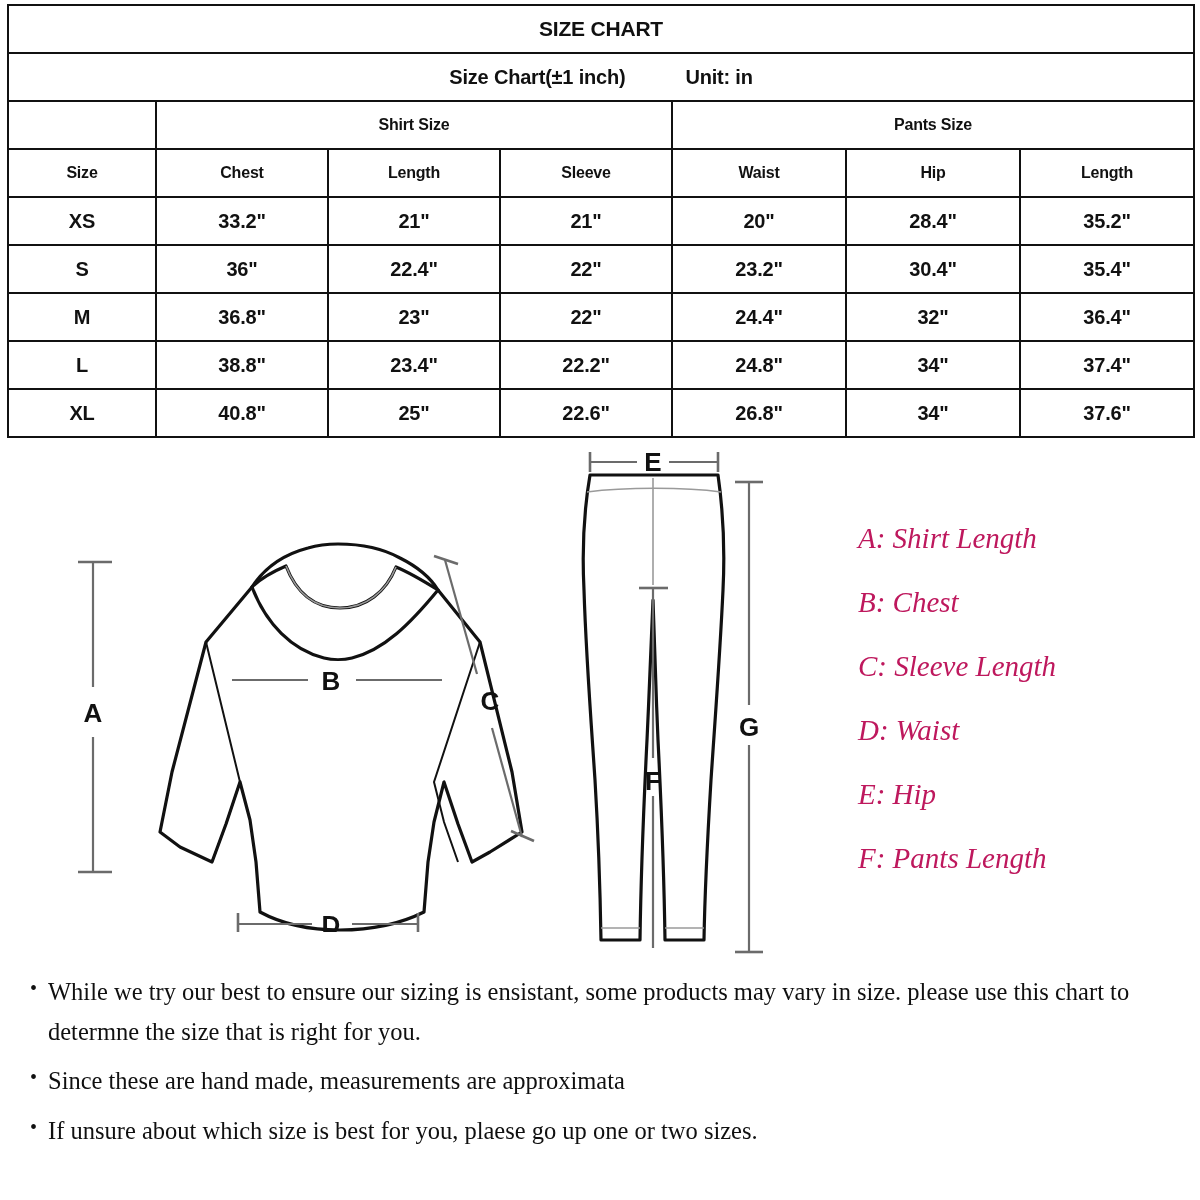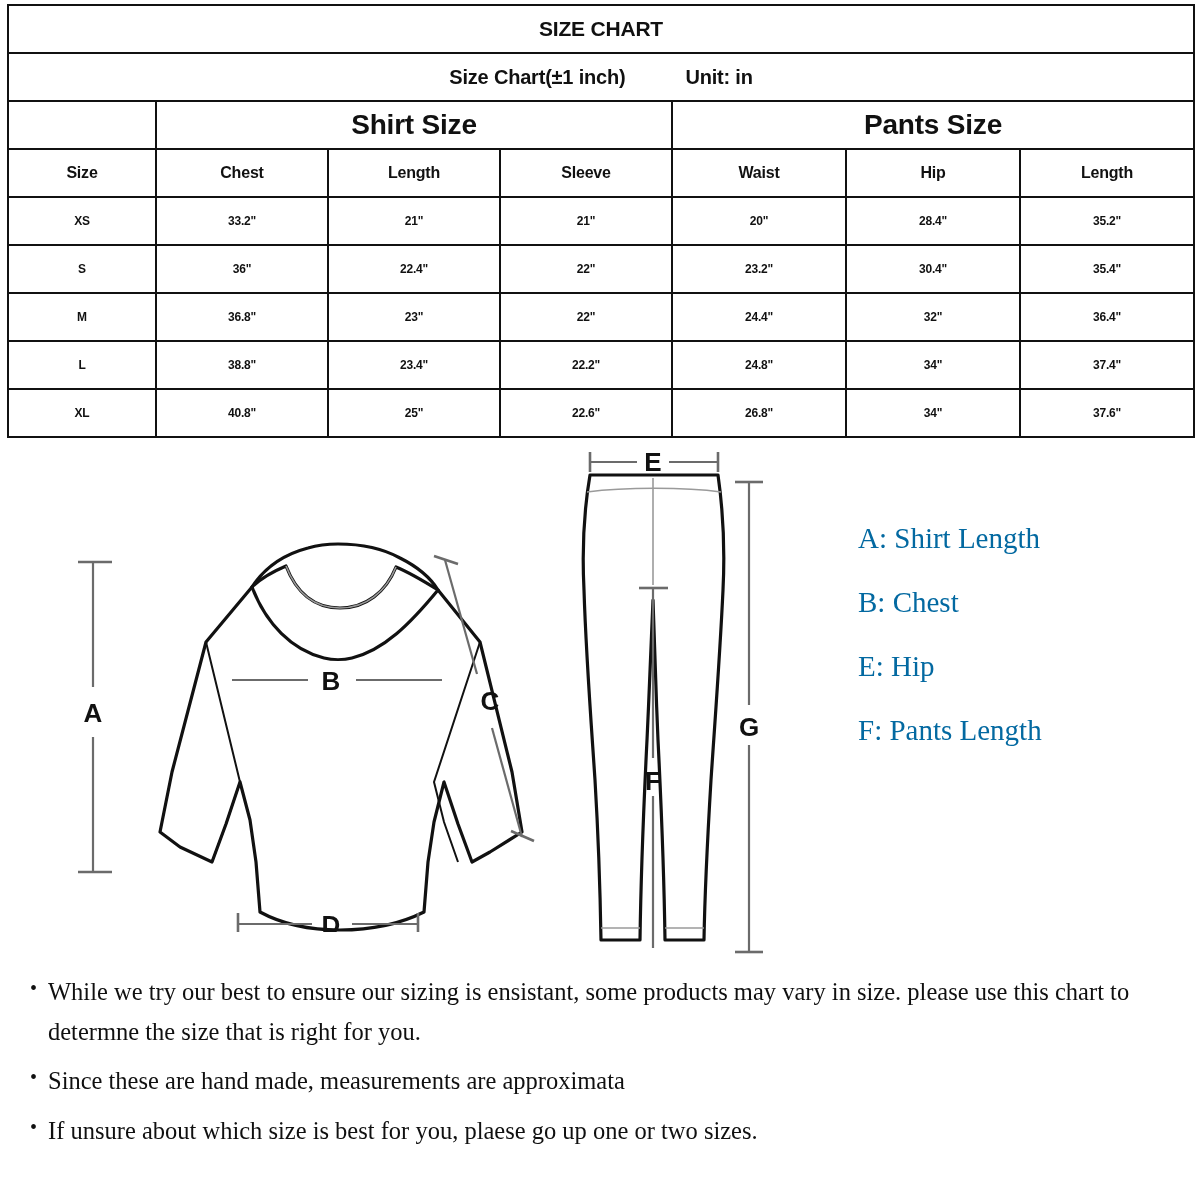--- a/index.html
+++ b/index.html
@@ -41,29 +41,29 @@
   td.title-cell {
     font-size: 21px;
     height: 40px;
     border-bottom-width: 3px;
   }
   td.sub-cell {
     font-size: 20px;
     height: 42px;
   }
   td.group-cell {
-    font-size: 28px;
+    font-size: 16px;
     height: 42px;
   }
   td.col-head {
     font-size: 16px;
     height: 42px;
   }
   td.body-cell {
-    font-size: 12px;
+    font-size: 20px;
     height: 42px;
   }
   .sub-inner {
     display: flex;
     justify-content: center;
     align-items: center;
     gap: 60px;
   }
 
   
@@ -121,24 +121,25 @@
   
   #legend {
     position: absolute;
     left: 858px;
     top: 524px;
     width: 330px;
   }
   .legend-row {
     font-family: "Liberation Serif", serif;
     font-size: 29px;
-    color: #0369a1;
+    color: #be185d;
     line-height: 1;
     margin-bottom: 35px;
     white-space: nowrap;
+    font-style: italic;
   }
 
   
   #notes {
     position: absolute;
     left: 30px;
     top: 972px;
     width: 1150px;
     font-family: "Liberation Serif", serif;
     color: #101010;
@@ -372,20 +373,22 @@
       <line class="dimtick" x1="170" y1="42" x2="198" y2="42"></line>
       <line class="dimtick" x1="170" y1="512" x2="198" y2="512"></line>
       <text class="dim-letter" x="184" y="296" text-anchor="middle">G</text>
     </g>
   </svg>
 </div>
 
 <div id="legend">
   <div class="legend-row">A: Shirt Length</div>
   <div class="legend-row">B: Chest</div>
+  <div class="legend-row">C: Sleeve Length</div>
+  <div class="legend-row">D: Waist</div>
   <div class="legend-row">E: Hip</div>
   <div class="legend-row">F: Pants Length</div>
 </div>
 
 <div id="notes">
   <div class="note">
     <span class="note-bullet">•</span>
     <span class="note-text">While we try our best to ensure our sizing is ensistant, some products may vary in size. please use this chart to determne the size that is right for you.</span>
   </div>
   <div class="note">

